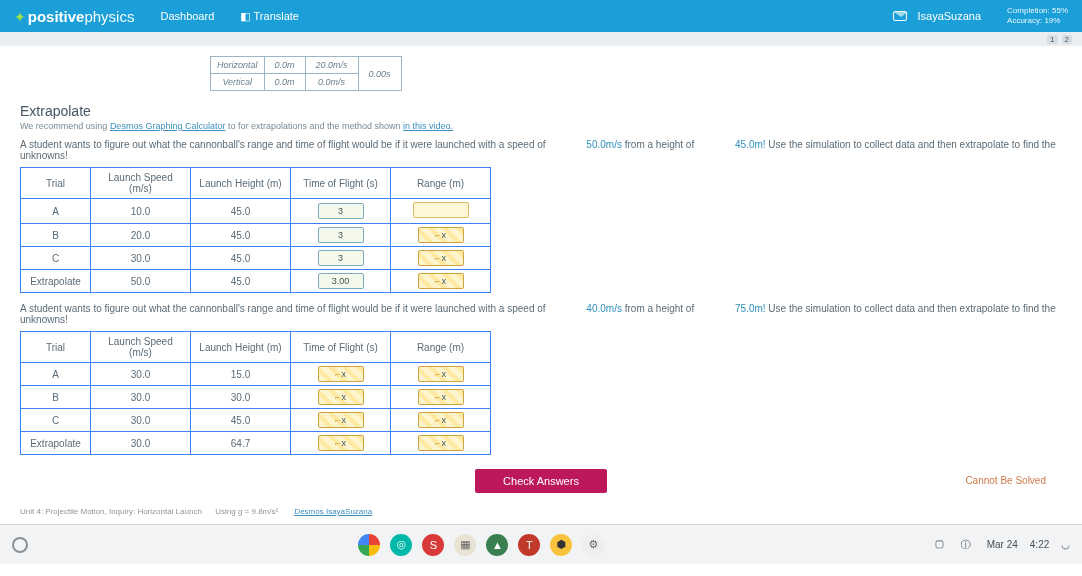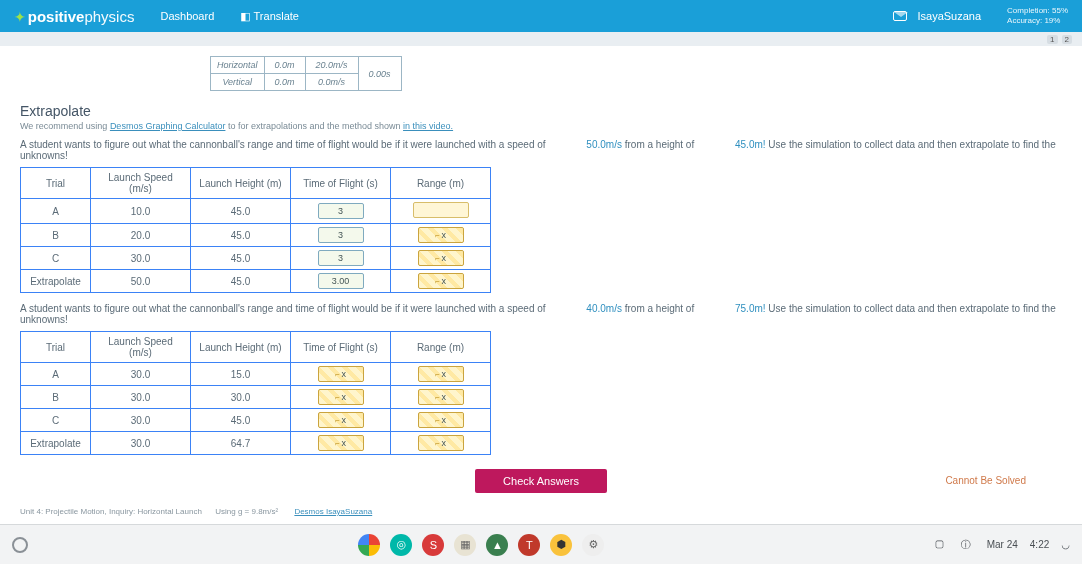--- a/index.html
+++ b/index.html
@@ -36,21 +36,21 @@
   table.dt td { padding: 3px 8px; }
   table.dt td.rowlabel { width: 70px; }
   table.dt td.val { width: 100px; }
   .cell-input { display: inline-block; min-width: 46px; height: 16px; line-height: 14px; font-size: 9px; border: 1px solid #7faabf; background: #f4f9ec; color: #455; border-radius: 2px; padding: 0 6px; }
   .cell-input.dashed { background: repeating-linear-gradient(45deg,#fff5cc,#fff5cc 6px,#ffe9a3 6px,#ffe9a3 10px); border-color:#caa43e; }
   .cell-input.blanklight { background:#fff6d6; border-color:#d8bd6a; min-width:56px;}
   .tick { color:#caa43e; font-size:8px; margin-right:2px;}
   
   .btn-row { text-align: center; margin: 14px 0 4px; position: relative; }
   .btn-check { background: #be185d; color: #fff; border: none; padding: 6px 28px; font-size: 11px; border-radius: 2px; cursor: pointer; }
-  .cannot { position: absolute; right: 36px; top: 6px; color: #d07a4b; font-size: 10px; }
+  .cannot { position: absolute; right: 16px; top: 6px; color: #d07a4b; font-size: 10px; }
   .footer-meta { font-size: 8px; color: #8a97a0; padding: 2px 20px 8px; }
   .footer-meta a { color: #3a8fbc; margin-left: 14px; }
   
   .shelf { height: 40px; background: #f2f3f4; border-top: 1px solid #d6d9db; display: flex; align-items: center; padding: 0 12px; }
   .circle-btn { width: 16px; height: 16px; border: 2px solid #8a9096; border-radius: 50%; }
   .shelf-center { flex: 1; display: flex; justify-content: center; gap: 10px; }
   .app { width: 22px; height: 22px; border-radius: 50%; display: flex; align-items: center; justify-content: center; font-size: 11px; color: #fff; }
   .shelf-right { display: flex; align-items: center; gap: 12px; font-size: 10px; color: #4a4f54; }
   .tray-icon { width:14px; height:14px; display:inline-block; }
 </style>

